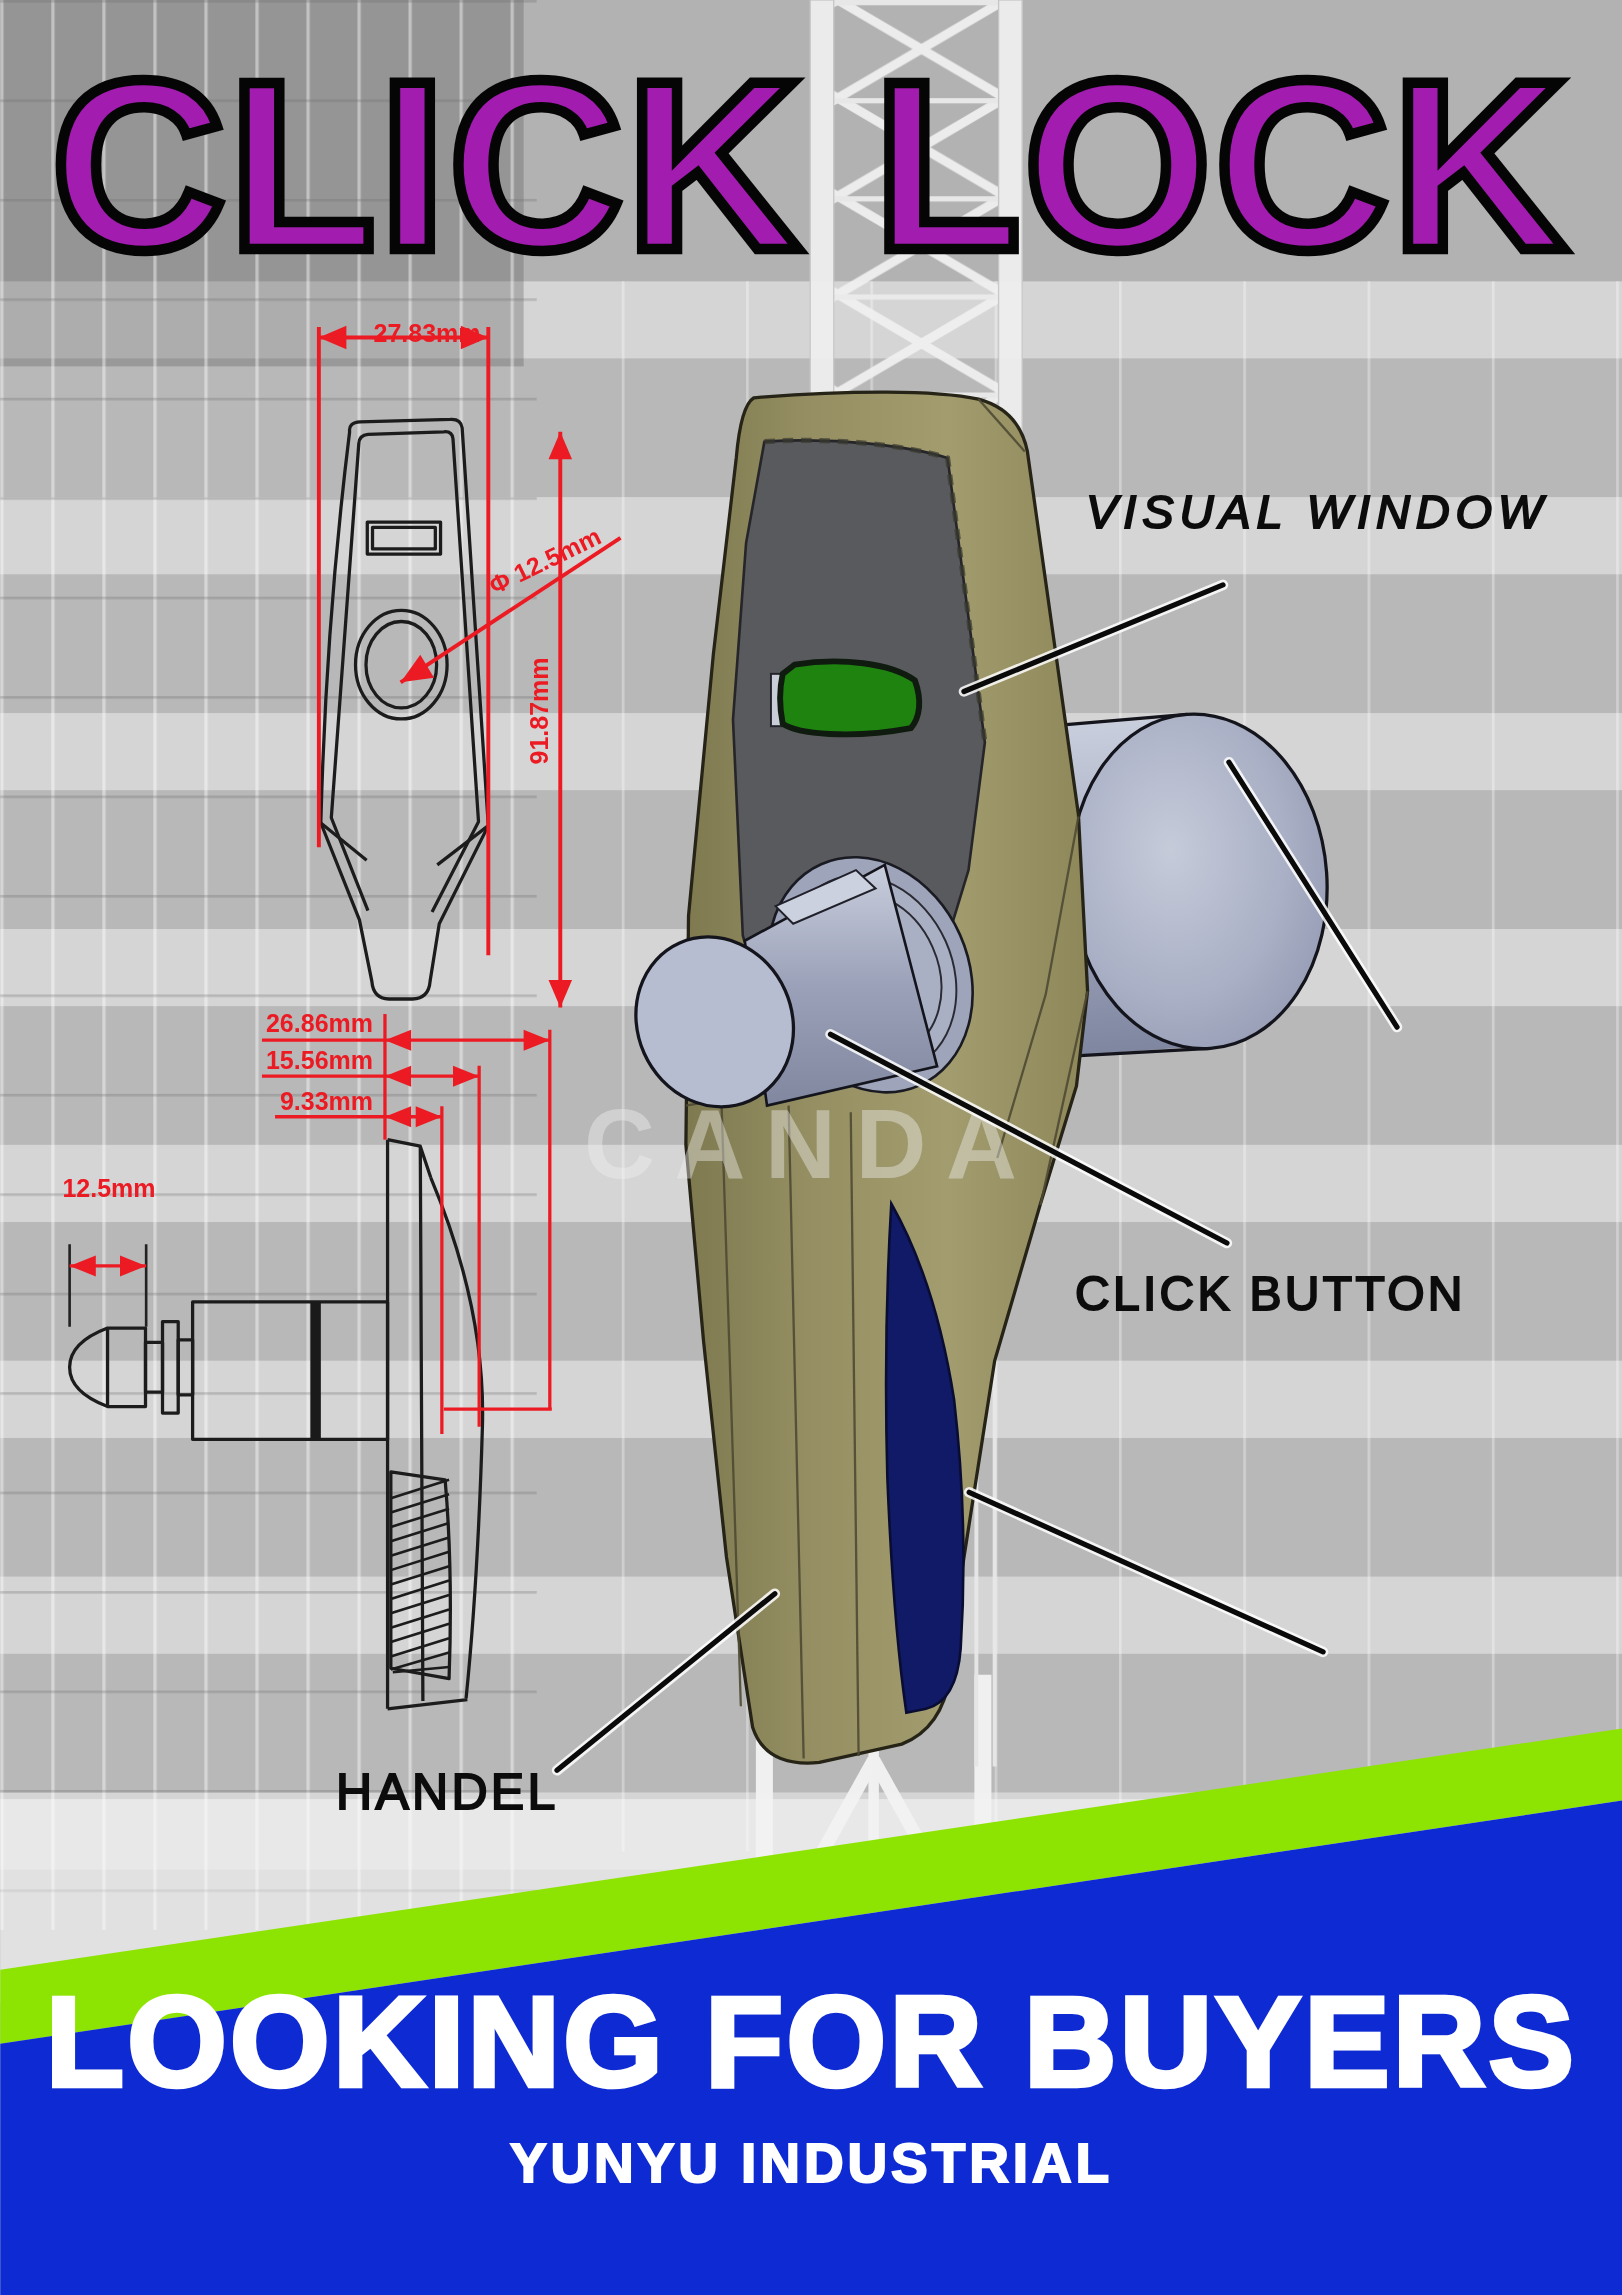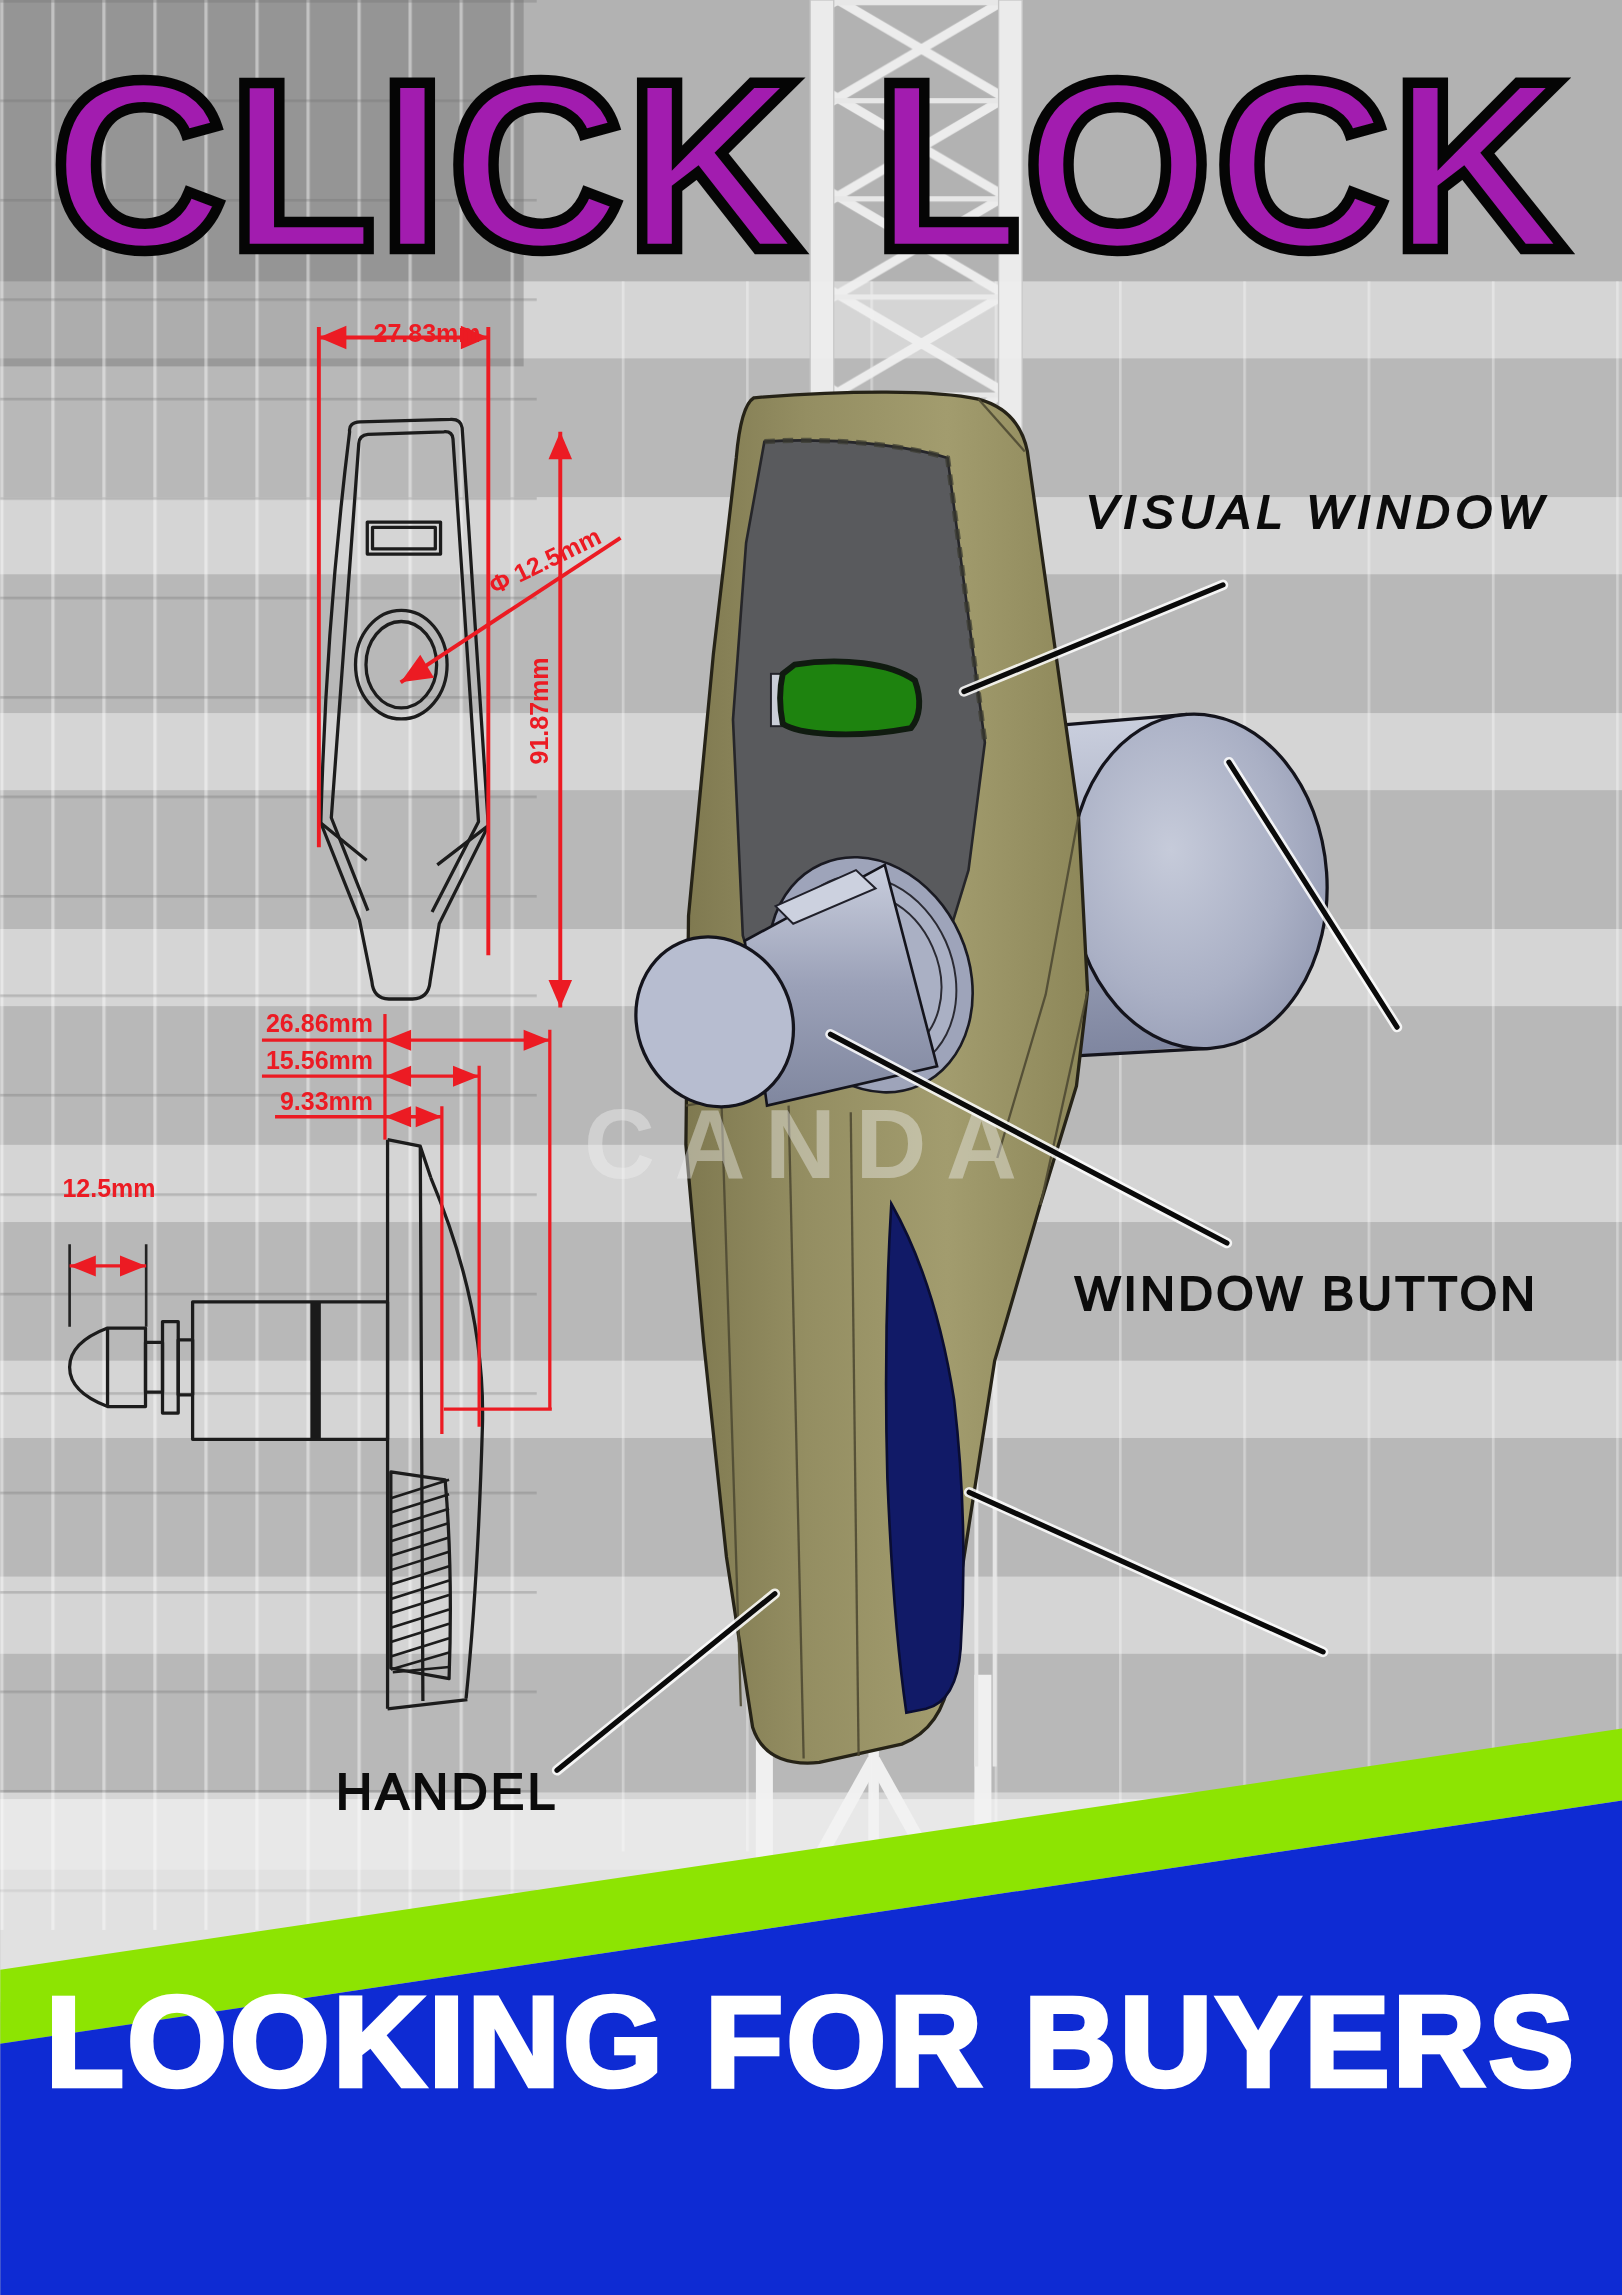--- a/index.html
+++ b/index.html
@@ -288,18 +288,19 @@
 
   <div class="txt dim ctr" style="left:427px;top:305px;margin-top:28px;">27.83mm</div>
   <div class="txt dim rot26" style="left:545px;top:561px;">Φ 12.5mm</div>
   <div class="txt dim rot90" style="left:539px;top:711px;">91.87mm</div>
   <div class="txt dim rgt" style="left:373px;top:1023px;">26.86mm</div>
   <div class="txt dim rgt" style="left:373px;top:1060px;">15.56mm</div>
   <div class="txt dim rgt" style="left:373px;top:1101px;">9.33mm</div>
   <div class="txt dim ctr" style="left:109px;top:1160px;margin-top:28px;">12.5mm</div>
 
   <div class="txt lbl it lbl-visual">VISUAL WINDOW</div>
-  <div class="txt lbl lbl-btn">WINDOW BUTTON</div>
+  <div class="txt lbl lbl-btn">CLICK BUTTON</div>
   <div class="txt lbl lbl-handel">HANDEL</div>
 
   <div class="txt headline">LOOKING FOR BUYERS</div>
+  <div class="txt company">YUNYU INDUSTRIAL</div>
 </div>
 
 
 </body></html>

